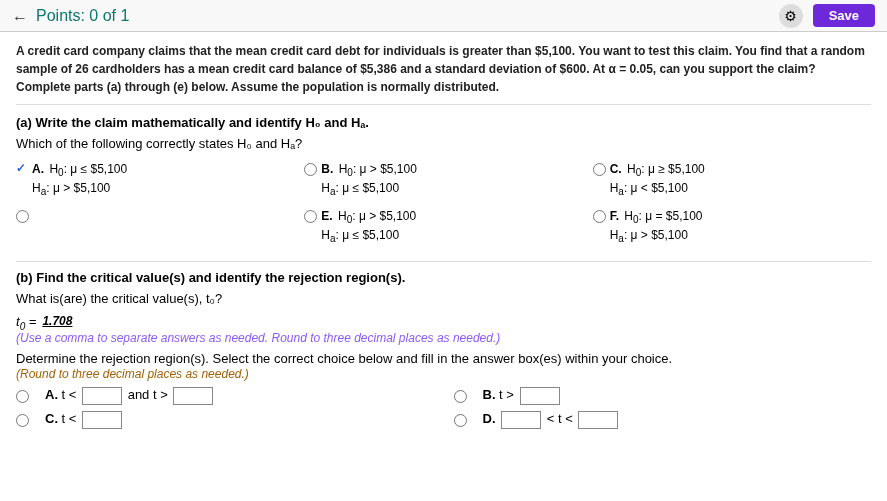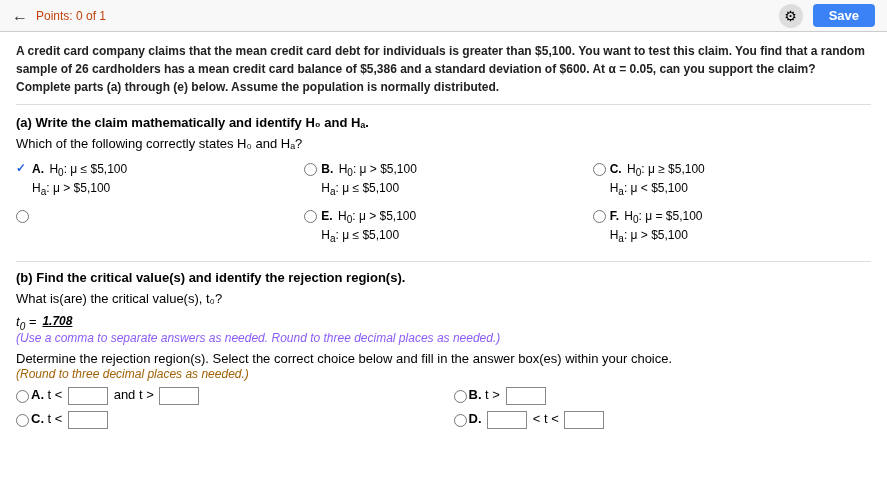--- a/index.html
+++ b/index.html
@@ -24,41 +24,41 @@
       display: flex;
       align-items: center;
       gap: 8px;
     }
     .back-arrow {
       font-size: 16px;
       cursor: pointer;
       color: #333;
     }
     .points-label {
-      font-size: 12px;
-      color: #c2410c;
+      font-size: 16px;
+      color: #0f766e;
     }
     .top-bar-right {
       display: flex;
       align-items: center;
       gap: 10px;
     }
     .gear-btn {
       width: 24px;
       height: 24px;
       border-radius: 50%;
       background: #ddd;
       display: flex;
       align-items: center;
       justify-content: center;
       font-size: 14px;
       cursor: pointer;
     }
     .save-btn {
-      background: #3b82f6;
+      background: #6d28d9;
       color: white;
       border: none;
       padding: 4px 16px;
       border-radius: 4px;
       font-size: 13px;
       cursor: pointer;
       font-weight: bold;
     }
     .main-content {
       background: white;
@@ -149,21 +149,21 @@
     }
     .rejection-options {
       display: grid;
       grid-template-columns: 1fr 1fr;
       gap: 6px 20px;
       margin-top: 4px;
     }
     .rejection-option {
       display: flex;
       align-items: center;
-      gap: 2px;
+      gap: 16px;
       font-size: 13px;
     }
     .rejection-option input[type="radio"] {
       flex-shrink: 0;
     }
     .answer-box {
       display: inline-block;
       width: 40px;
       height: 18px;
       border: 1px solid #888;

